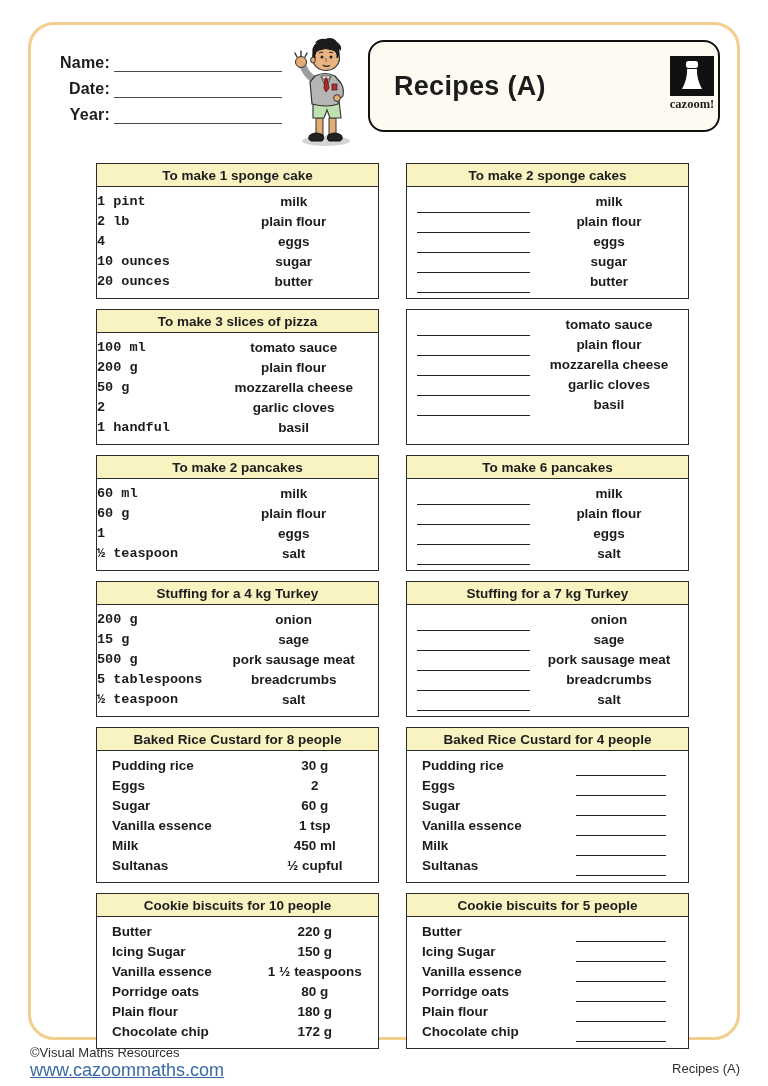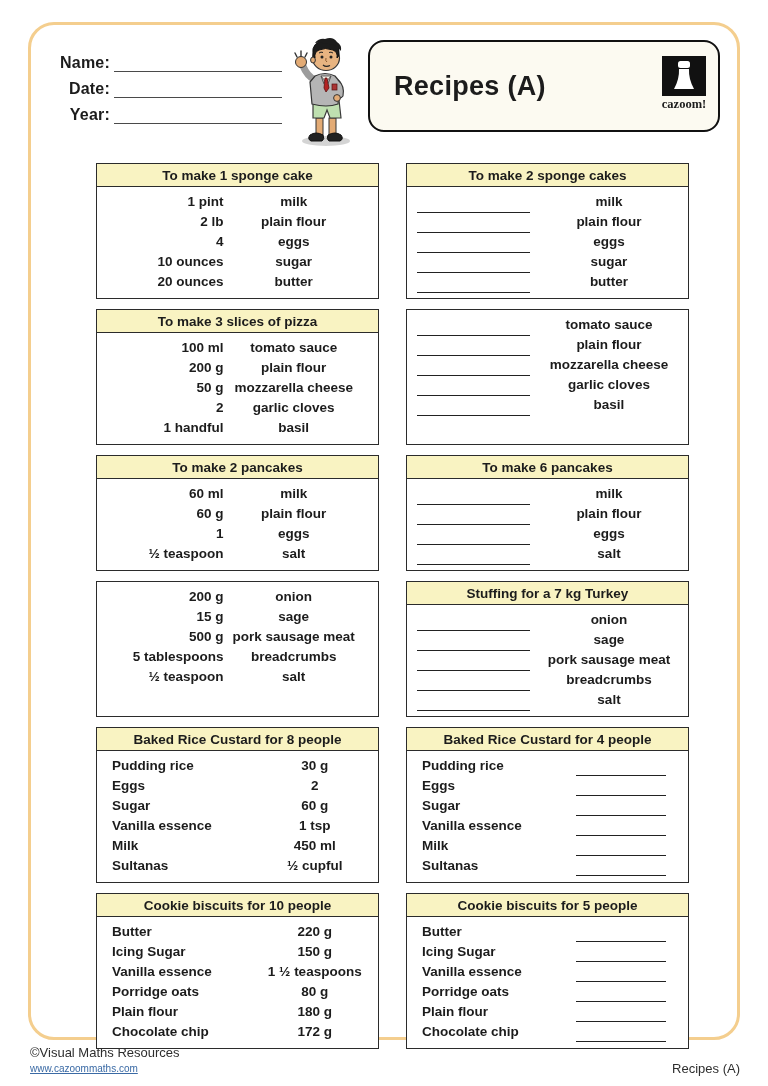--- a/index.html
+++ b/index.html
@@ -26,56 +26,56 @@
   .field-line{width:168px;height:18px;border-bottom:1.6px solid #4a4a4a;margin-left:4px;}
   
   .character{position:absolute;left:288px;top:28px;width:72px;height:122px;}
   
   .title-box{
     position:absolute;left:368px;top:40px;width:352px;height:92px;
     background:#fcfaf1;border:2.5px solid #111;border-radius:16px;
     display:flex;align-items:center;
   }
   .title-box h1{font-size:27px;margin:0 0 0 24px;font-weight:bold;letter-spacing:.3px;}
-  .logo{position:absolute;right:8px;top:14px;width:52px;text-align:center;}
+  .logo{position:absolute;right:0;top:14px;width:52px;text-align:center;}
   .logo-icon{display:block;margin:0 auto;}
   .logo-text{font-family:"Liberation Serif",serif;font-weight:bold;font-size:12.5px;display:block;margin-top:1px;}
   
   .boxes-grid{
     position:absolute;left:88px;top:163px;width:593px;
     display:grid;grid-template-columns:283px 283px;column-gap:27px;row-gap:10px;padding-left:8px;
   }
   .rbox{border:1.6px solid var(--box-border);background:#fff;}
   .rbox-title{
     background:var(--header-yellow);border-bottom:1.6px solid var(--box-border);
     text-align:center;font-weight:bold;font-size:13.5px;padding:4px 0 3px;
   }
   .rbox-body{padding:5px 0 6px;}
   .rrow{height:20px;line-height:20px;font-weight:bold;font-size:13.5px;display:flex;}
   
-  .qty-ingredient .cell-qty{width:45%;text-align:right;}
+  .qty-ingredient .cell-qty{width:45%;text-align:left;font-family:Liberation Mono, monospace;}
   .qty-ingredient .cell-ing{width:50%;text-align:center;}
   
   .blank-ingredient .blank-line{
     width:113px;margin-left:10px;border-bottom:1.6px solid #222;
     height:14px;transform:translateY(7px);flex:0 0 auto;
   }
   .blank-ingredient .cell-ing{flex:1;text-align:center;}
   
   .ingredient-qty .cell-ing{width:55%;text-align:left;padding-left:15px;}
   .ingredient-qty .cell-qty{width:45%;text-align:center;}
   
   .ingredient-blank .cell-ing{flex:1;text-align:left;padding-left:15px;}
   .ingredient-blank .blank-line{
     width:90px;margin-right:22px;border-bottom:1.6px solid #222;
     height:14px;transform:translateY(6px);flex:0 0 auto;
   }
   
   .footer-left{position:absolute;left:30px;top:1045px;font-size:13px;color:#2e2e2e;}
-  .footer-link{color:var(--link-blue);text-decoration:underline;font-size:10px;cursor:pointer;}
+  .footer-link{color:var(--link-blue);text-decoration:underline;font-size:18px;cursor:pointer;}
   .footer-right{position:absolute;right:28px;top:1061px;font-size:13px;color:#2e2e2e;}
 </style>
 </head>
 <body>
 
 <div class="sheet-border"></div>
 
 <div class="fields">
   <div class="field-row">
     <span class="field-label">Name:</span>
@@ -284,20 +284,21 @@
           <span class="blank-line"></span>
           <span class="cell-ing">eggs</span>
         </div>
         <div class="rrow">
           <span class="blank-line"></span>
           <span class="cell-ing">salt</span>
         </div>
       </div>
     </div>
     <div class="rbox">
+      <div class="rbox-title">Stuffing for a 4 kg Turkey</div>
       <div class="rbox-body qty-ingredient">
         <div class="rrow">
           <span class="cell-qty">200 g</span>
           <span class="cell-ing">onion</span>
         </div>
         <div class="rrow">
           <span class="cell-qty">15 g</span>
           <span class="cell-ing">sage</span>
         </div>
         <div class="rrow">

